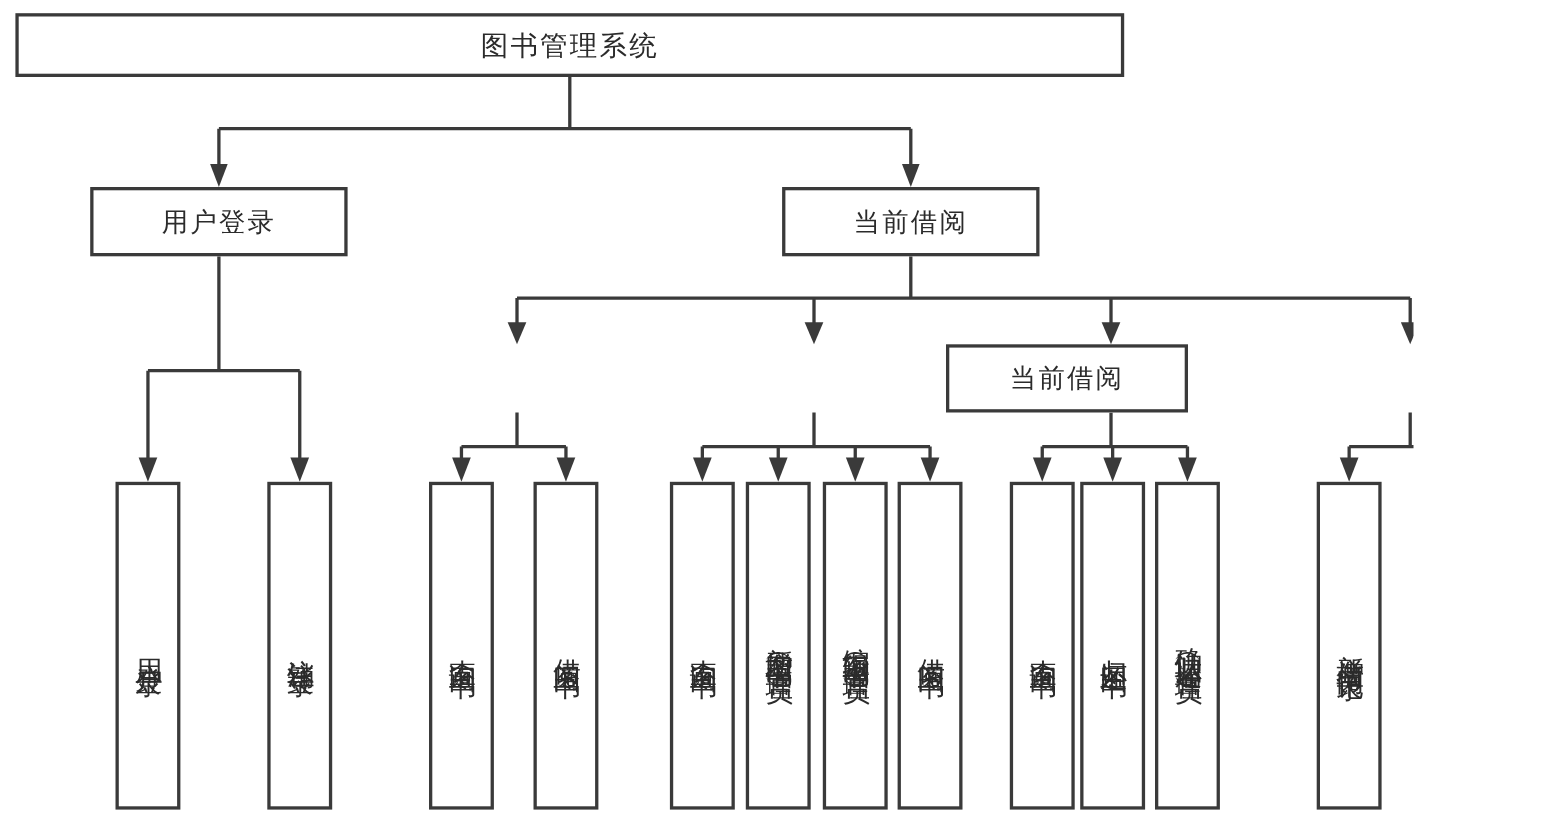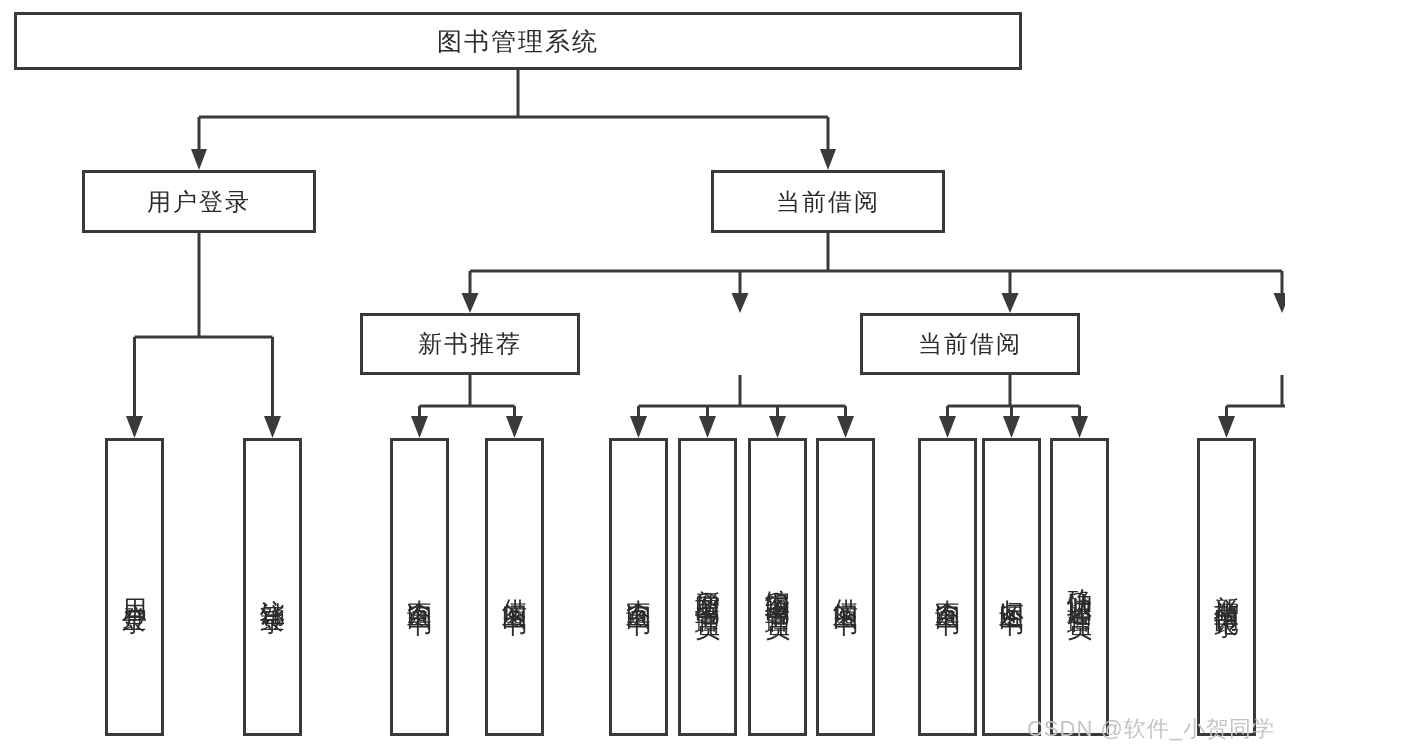--- a/index.html
+++ b/index.html
@@ -111,23 +111,20 @@
     <span class="h-label root-label">图书管理系统</span>
   </div>
 
   <div class="node" style="left:82px;top:170px;width:234px;height:63px">
     <span class="h-label">用户登录</span>
   </div>
   <div class="node" style="left:711px;top:170px;width:234px;height:63px">
     <span class="h-label">当前借阅</span>
   </div>
 
-  <div class="node" style="left:360px;top:313px;width:220px;height:62px">
-    <span class="h-label">新书推荐</span>
-  </div>
   <div class="node" style="left:860px;top:313px;width:220px;height:62px">
     <span class="h-label">当前借阅</span>
   </div>
 
   <div class="node" style="left:105px;top:438px;width:59px;height:298px">
     <span class="vtext">用户登录</span>
   </div>
   <div class="node" style="left:243px;top:438px;width:59px;height:298px">
     <span class="vtext">注销登录</span>
   </div>
@@ -162,15 +159,14 @@
     <span class="vtext">确认归还（管理员）</span>
   </div>
 
   <div class="node" style="left:1197px;top:438px;width:59px;height:298px">
     <span class="vtext">新增借阅记录</span>
   </div>
   <div class="node" style="left:1313px;top:438px;width:59px;height:298px">
     <span class="vtext">查询借阅记录</span>
   </div>
 
-  <div class="watermark">CSDN @软件_小贺同学</div>
 
 </div>
 
 </body></html>

